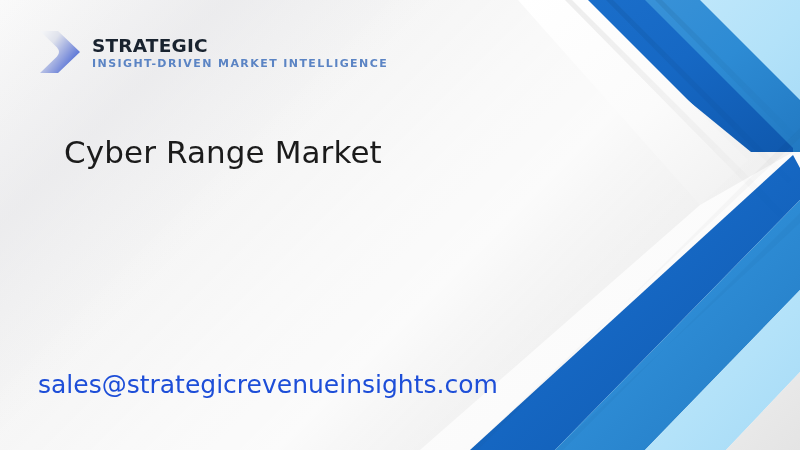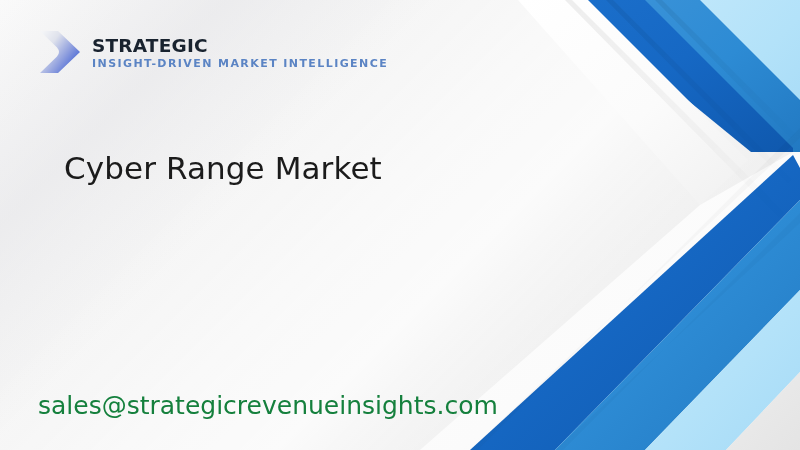--- a/index.html
+++ b/index.html
@@ -100,41 +100,41 @@
     line-height: 10px;
     letter-spacing: 1.42px;
     color: #5b84c4;
     white-space: nowrap;
   }
 
   
   .headline {
     position: absolute;
     left: 64px;
-    top: 148px;
+    top: 132px;
     font-family: "DejaVu Sans", sans-serif;
     font-weight: 400;
     font-size: 31px;
     line-height: 40px;
     letter-spacing: 0.1px;
     color: #1b1b1b;
     max-width: 470px;
   }
 
   
   .email {
     position: absolute;
     left: 38px;
-    top: 390px;
+    top: 369px;
     font-family: "DejaVu Sans", sans-serif;
     font-weight: 400;
     font-size: 25px;
     line-height: 32px;
     letter-spacing: 0px;
-    color: #15803d;
+    color: #1d4ed8;
     white-space: nowrap;
   }
 </style>
 </head>
 <body>
 
 <div id="slide">
 
   <div class="bg-base"></div>
   <div class="bg-sheen2"></div>

